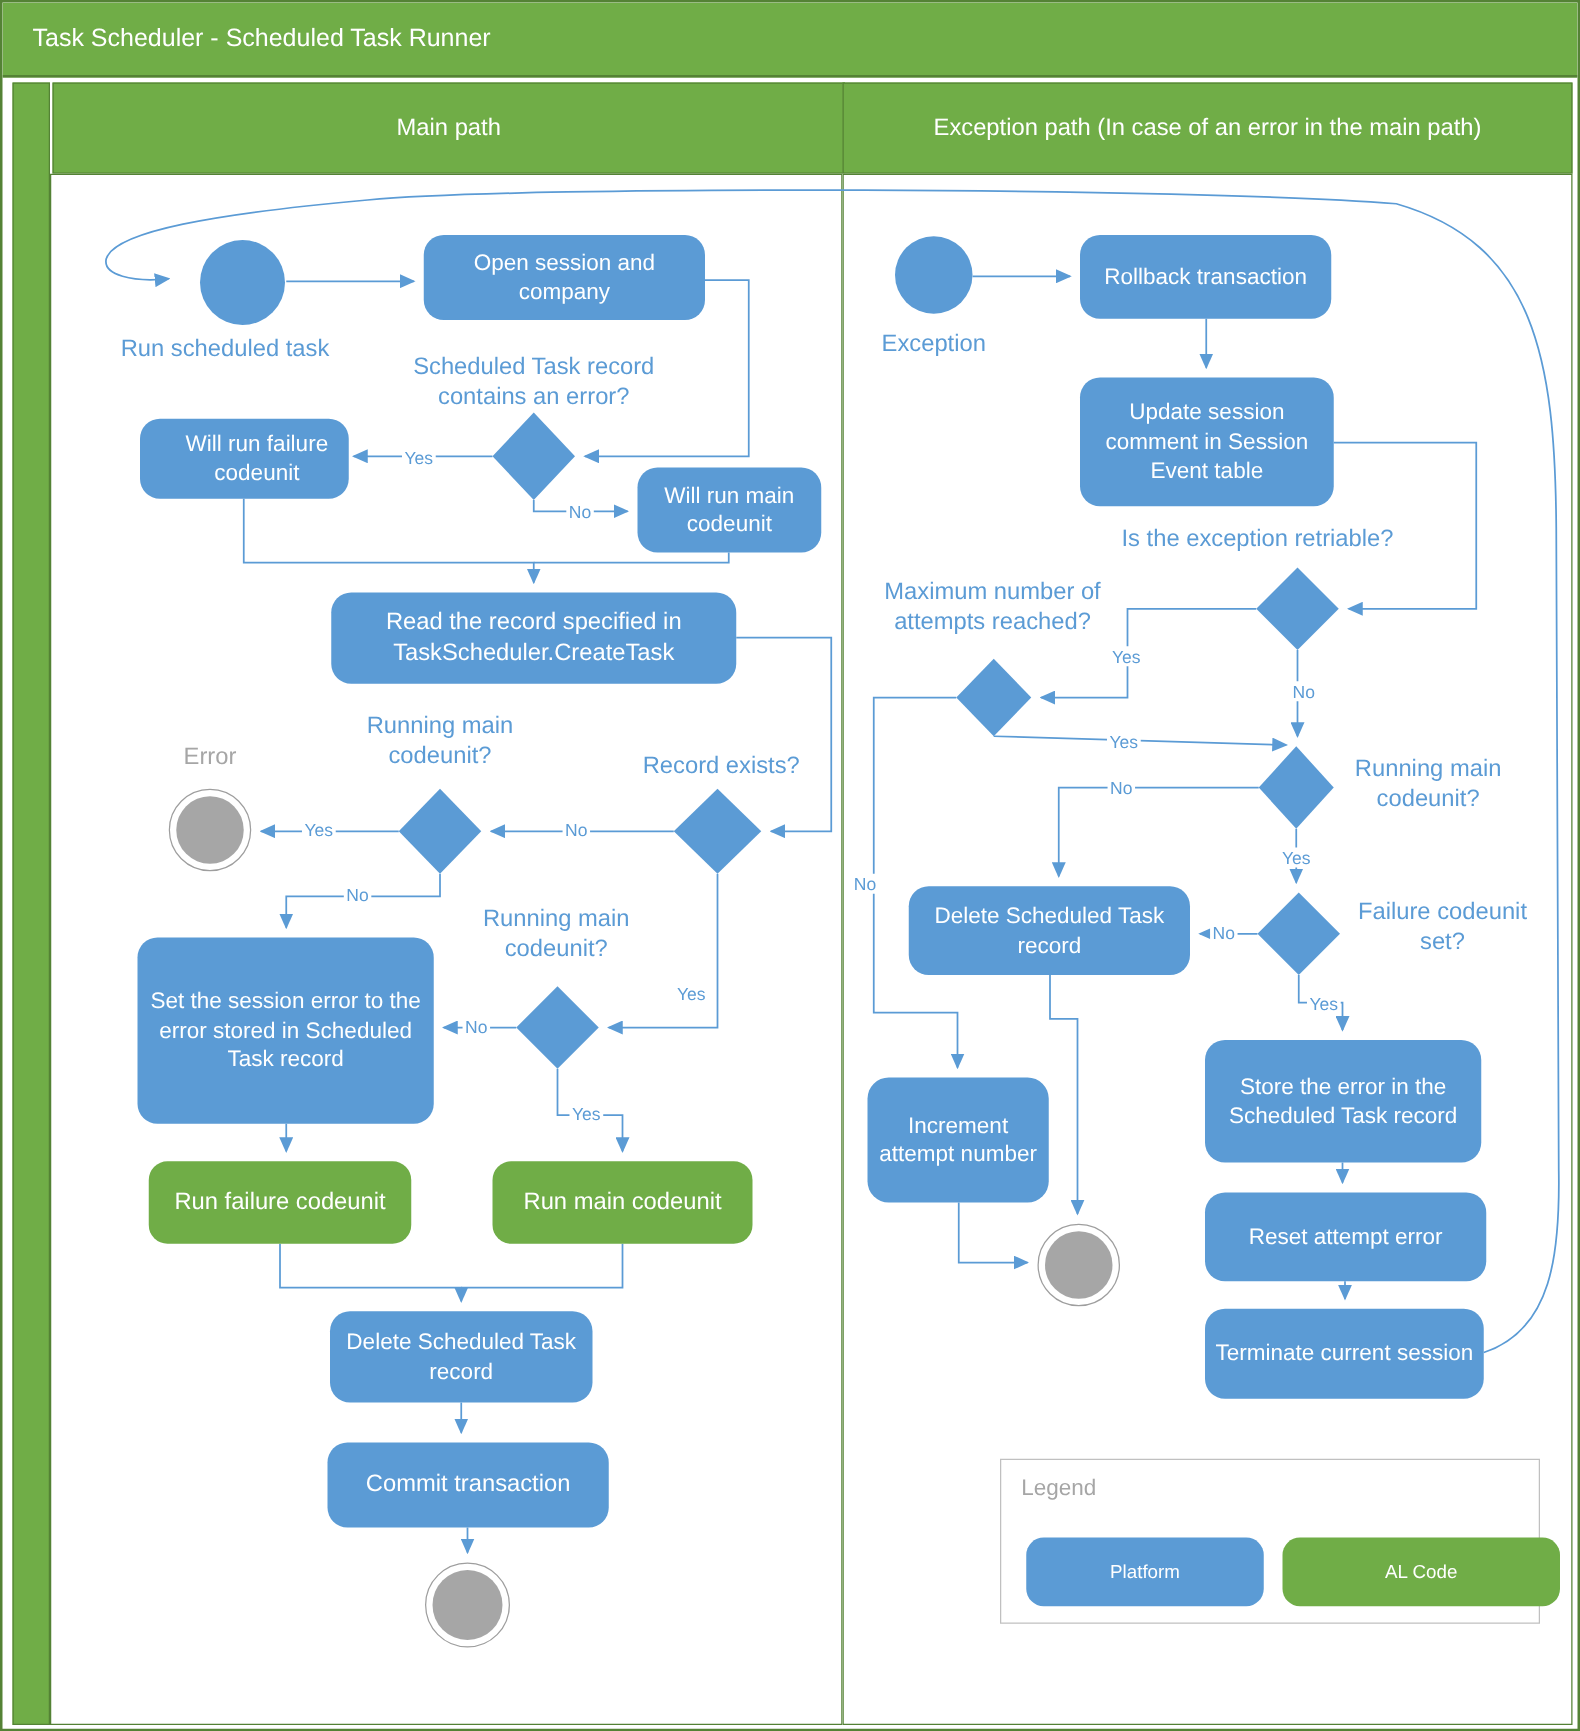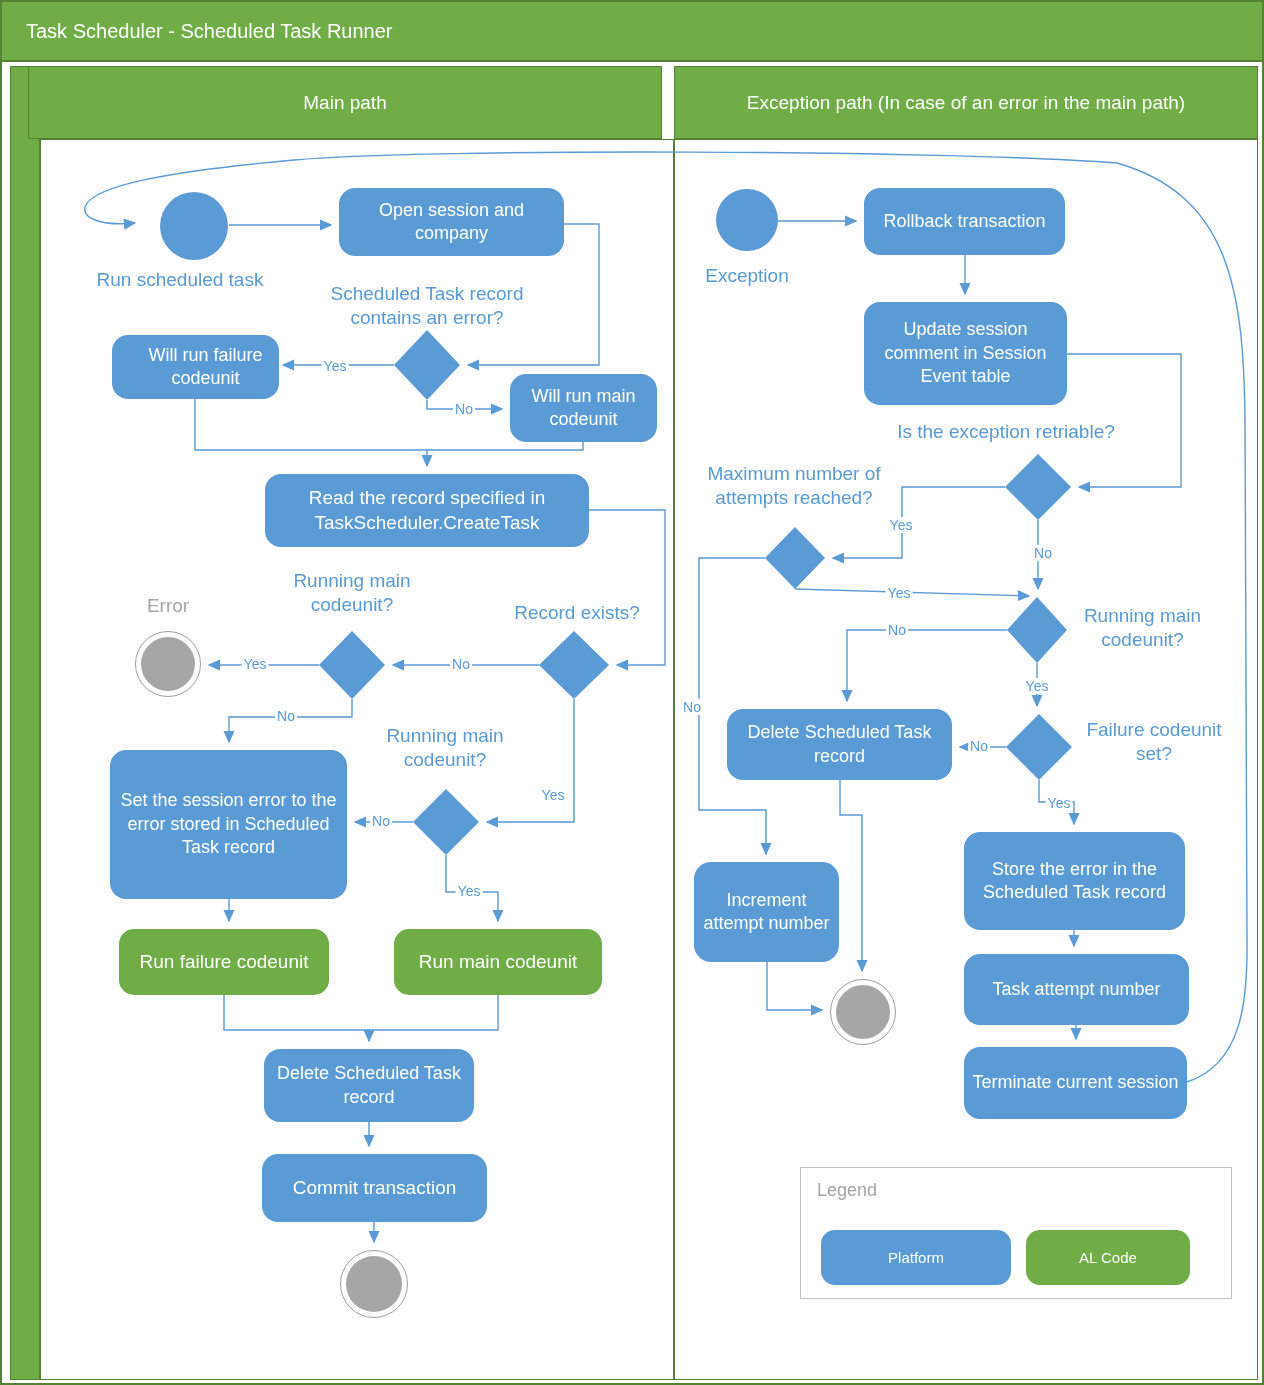--- a/index.html
+++ b/index.html
@@ -47,21 +47,21 @@
     display:flex; align-items:center; justify-content:center;
   }
 </style>
 </head>
 <body>
 
 <div id="stage" style="--green: #70AD47; --green-dark: #548235; --blue: #5B9BD5; --gray: #A6A6A6;">
 
   <div class="titlebar">Task Scheduler - Scheduled Task Runner</div>
   <div class="frame green" style="left:8px; top:64px; width:30px; height:1314px;"></div>
-  <div class="frame green lanehead" style="left:26px; top:64px; width:634px; height:73px;">
+  <div class="frame green lanehead" style="left:40px; top:64px; width:634px; height:73px;">
     <span>Main path</span>
   </div>
   <div class="frame green lanehead" style="left:672px; top:64px; width:584px; height:73px;">
     <span>Exception path (In case of an error in the main path)</span>
   </div>
   <div class="frame" style="left:38px; top:137px; width:634px; height:1241px;"></div>
   <div class="frame" style="left:672px; top:137px; width:584px; height:1241px;"></div>
 
   <svg class="wires" viewBox="0 0 1264 1385">
     <defs>
@@ -157,21 +157,21 @@
 
   <div class="lbl" style="left:884px; top:418px; width:240px;">Is the exception retriable?</div>
   <div class="lbl" style="left:692px; top:460px; width:200px;">Maximum number of attempts reached?</div>
   <div class="lbl" style="left:1053px; top:602px; width:175px;">Running main codeunit?</div>
   <div class="lbl" style="left:1068px; top:716px; width:168px;">Failure codeunit set?</div>
 
   <div class="box" style="left:725px; top:707px; width:225px; height:71px;">Delete Scheduled Task record</div>
   <div class="box" style="left:692px; top:860px; width:145px; height:100px;border-radius:17px;">Increment attempt number</div>
 
   <div class="box" style="left:962px; top:830px; width:221px; height:98px;">Store the error in the Scheduled Task record</div>
-  <div class="box" style="left:962px; top:952px; width:225px; height:71px;">Task attempt number</div>
+  <div class="box" style="left:962px; top:952px; width:225px; height:71px;">Reset attempt error</div>
   <div class="box" style="left:962px; top:1045px; width:223px; height:72px;">Terminate current session</div>
 
   <div class="endc" style="left:828px; top:977px; width:66px; height:66px;">
     <div class="in" style="width:54px; height:54px;"></div>
   </div>
 
   <div class="yn" style="left:333px; top:364px;">Yes</div>
   <div class="yn" style="left:462px; top:407px;">No</div>
   <div class="yn" style="left:253px; top:662px;">Yes</div>
   <div class="yn" style="left:459px; top:662px;">No</div>
@@ -184,16 +184,16 @@
   <div class="yn" style="left:897px; top:591px;">Yes</div>
   <div class="yn" style="left:690px; top:705px;">No</div>
   <div class="yn" style="left:895px; top:628px;">No</div>
   <div class="yn" style="left:1035px; top:684px;">Yes</div>
   <div class="yn" style="left:977px; top:744px;">No</div>
   <div class="yn" style="left:1057px; top:801px;">Yes</div>
 
   <div class="legend">
     <div class="cap">Legend</div>
     <div class="chip" style="left:20px; width:190px; background:var(--blue);">Platform</div>
-    <div class="chip" style="left:225px; width:164px; background:var(--green);">AL Code</div>
+    <div class="chip" style="left:225px; width:222px; background:var(--green);">AL Code</div>
   </div>
 
 </div>
 
 </body></html>

